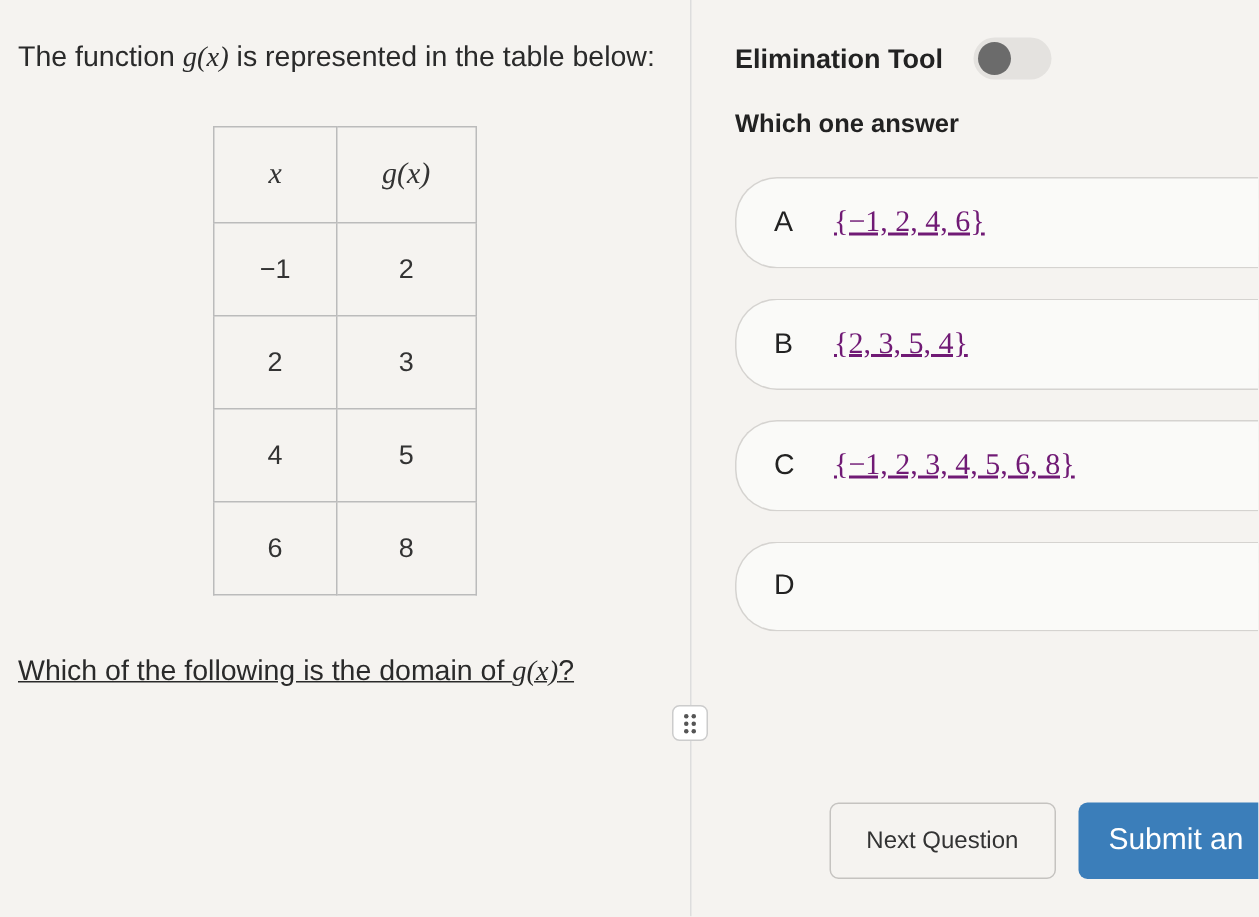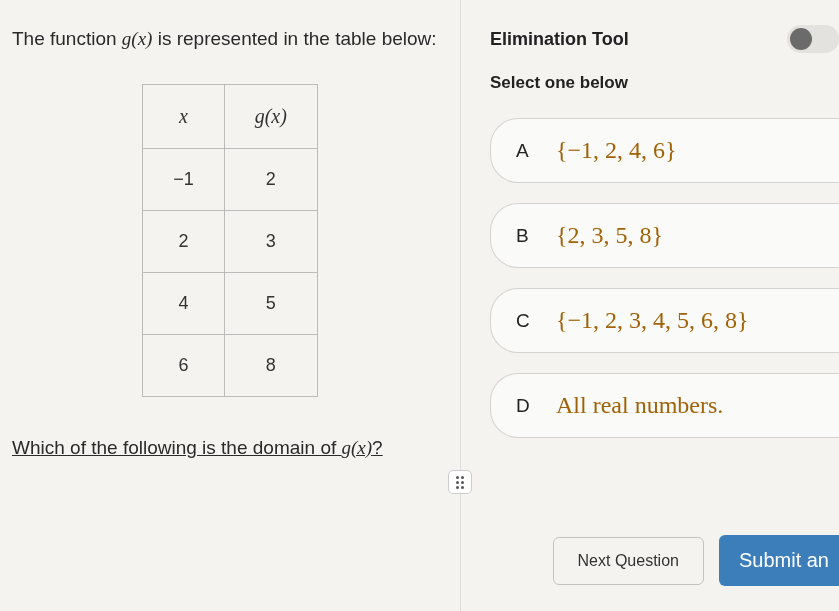--- a/index.html
+++ b/index.html
@@ -69,21 +69,20 @@
       top: 0;
       width: 1px;
       height: 100%;
       background: #ddd;
     }
     .elim-header {
       display: flex;
       align-items: center;
       gap: 20px;
       margin-bottom: 20px;
-      justify-content: space-between;
     }
     .elim-title {
       font-size: 18px;
       font-weight: 600;
       color: #222;
     }
     .toggle {
       width: 52px;
       height: 28px;
       background: #e4e2df;
@@ -118,31 +117,31 @@
       cursor: pointer;
       min-height: 56px;
     }
     .answer-letter {
       font-size: 19px;
       font-weight: 500;
       color: #222;
       width: 40px;
     }
     .answer-text {
-      font-size: 24px;
-      color: #a16207;
+      font-size: 20px;
+      color: #701a75;
       font-family: 'Times New Roman', serif;
+      text-decoration: underline;
     }
     .button-row {
       position: absolute;
       bottom: 25px;
       right: 0;
       display: flex;
       gap: 15px;
-      align-items: center;
     }
     .next-btn {
       background: #f5f3f0;
       border: 1px solid #c5c3c0;
       border-radius: 6px;
       padding: 14px 24px;
       font-size: 16px;
       font-weight: 500;
       color: #333;
       cursor: pointer;
@@ -239,39 +238,38 @@
 </div>
 
 <div class="right-panel">
   <div class="elim-header">
     <div class="elim-title">Elimination Tool</div>
     <div class="toggle">
       <div class="toggle-knob"></div>
     </div>
   </div>
 
-  <div class="select-text">Select one below</div>
+  <div class="select-text">Which one answer</div>
 
   <div class="answer-option">
     <div class="answer-letter">A</div>
     <div class="answer-text">{−1, 2, 4, 6}</div>
   </div>
 
   <div class="answer-option">
     <div class="answer-letter">B</div>
-    <div class="answer-text">{2, 3, 5, 8}</div>
+    <div class="answer-text">{2, 3, 5, 4}</div>
   </div>
 
   <div class="answer-option">
     <div class="answer-letter">C</div>
     <div class="answer-text">{−1, 2, 3, 4, 5, 6, 8}</div>
   </div>
 
   <div class="answer-option">
     <div class="answer-letter">D</div>
-    <div class="answer-text">All real numbers.</div>
   </div>
 
   <div class="button-row">
     <button class="next-btn">Next Question</button>
     <button class="submit-btn">Submit an</button>
   </div>
 </div>
 
 </body></html>

